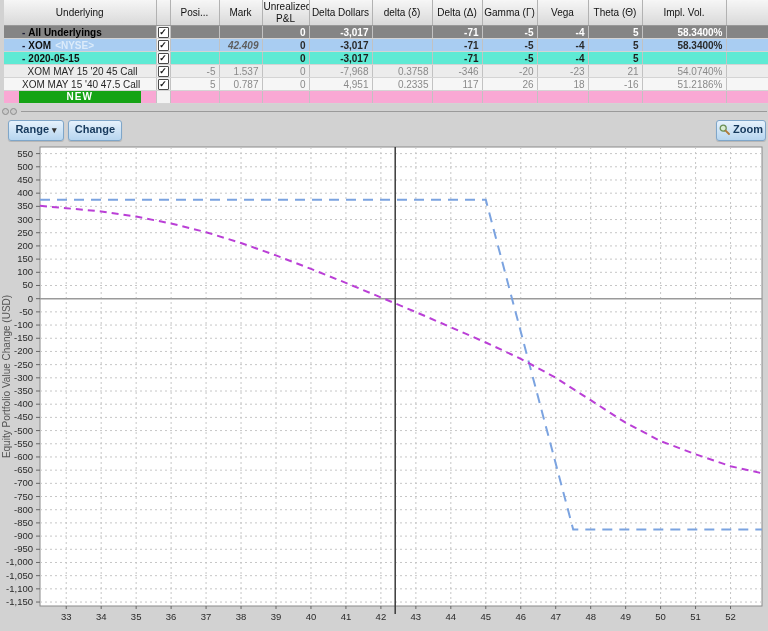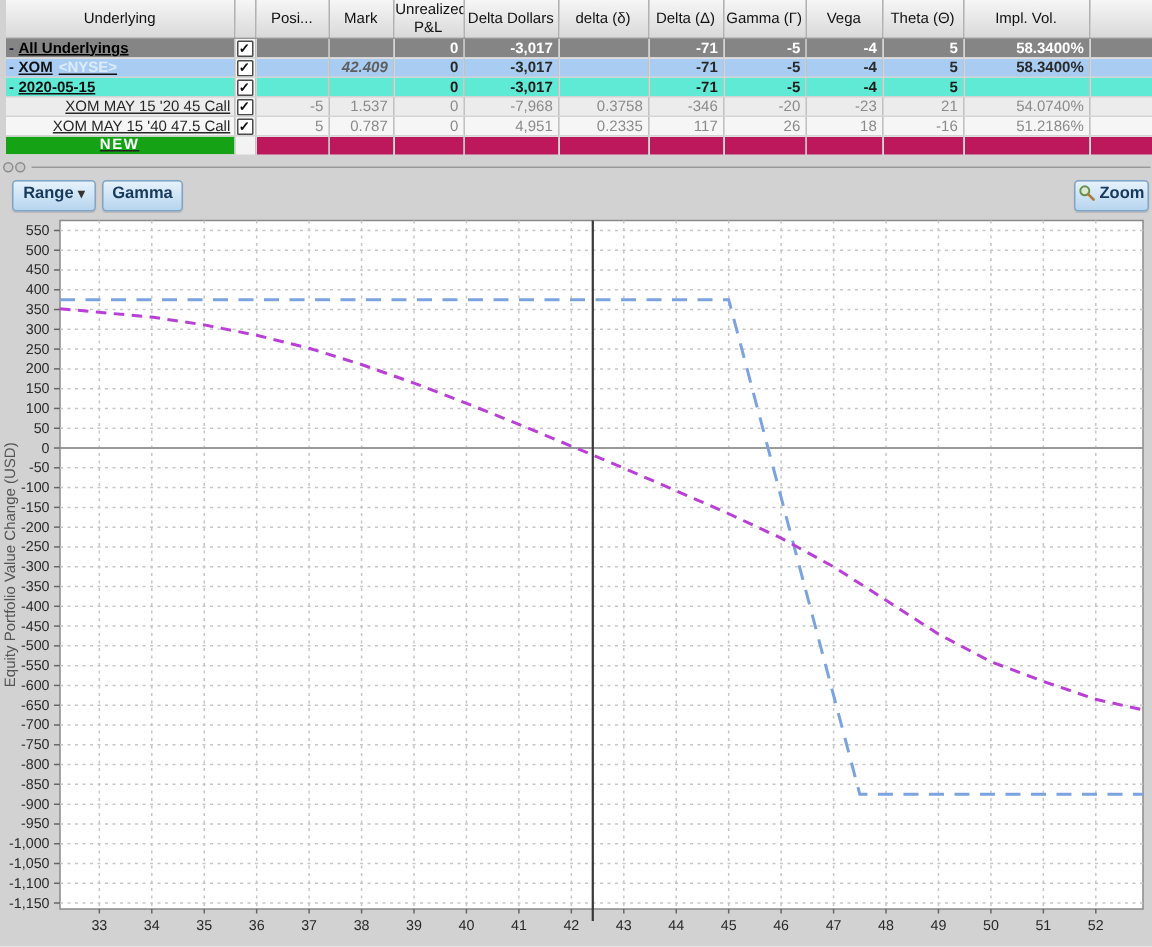--- a/index.html
+++ b/index.html
@@ -21,37 +21,37 @@
     border-right:1px solid #b2b2b2;border-bottom:1px solid #989898;
     font-weight:normal;color:#111;text-align:center;
     line-height:12px;overflow:hidden;white-space:normal;
   }
   #positions td{
     height:12px;padding:0 3px;
     border-right:1px solid #c2c2c2;border-bottom:1px solid #d4d4d4;
     overflow:hidden;white-space:nowrap;
   }
   #positions td.num{text-align:right;}
-  #positions td.c-under{padding:0 2px;text-decoration:underline;}
+  #positions td.c-under{padding:0 18px;}
   tr.t-summary{background:#858585;}
   tr.t-summary td.c-under{color:#000;font-weight:bold;}
   tr.t-summary td.num{color:#fff;font-weight:bold;}
   tr.t-underlying{background:#a9cdf2;}
   tr.t-underlying td.c-under{color:#101010;font-weight:bold;}
   tr.t-underlying td.num{color:#2a2a2a;font-weight:bold;}
   tr.t-underlying td.c-mark{color:#5f5f5f;font-style:italic;}
   tr.t-underlying .suffix{color:#dcebfa;font-weight:bold;padding-left:4px;}
   tr.t-expiry{background:#5eead4;}
   tr.t-expiry td.c-under{color:#101010;font-weight:bold;}
   tr.t-expiry td.num{color:#1d1d1d;font-weight:bold;}
   tr.t-option0{background:#ececec;margin-left:44px;}
   tr.t-option1{background:#f6f6f6;}
   tr.t-option0 td.c-under,tr.t-option1 td.c-under{text-align:right;color:#272727;}
   tr.t-option0 td.num,tr.t-option1 td.num{color:#8a8a8a;}
-  tr.t-new td{background:#be185d;}
+  tr.t-new td{background:#f9a8d4;}
   td.checkcell{background:#f3f3f3 !important;text-align:center;padding:0 !important;}
   .cbx{
     display:inline-block;width:9px;height:9px;margin-top:1px;
     background:#fff;border:1px solid #4a4a4a;border-radius:1px;
     font-size:9px;line-height:8px;color:#111;text-align:center;font-weight:bold;
   }
   .prefix{display:inline-block;font-weight:bold;color:#1a1a33;padding-right:3px;}
   .ind1{padding-left:12px;}
   .ind2{padding-left:26px;}
   .newbox{
@@ -218,21 +218,21 @@
   <span class="dot" style="left:2px"></span>
   <span class="dot" style="left:10px"></span>
   <span class="groove"></span>
 </div>
 
 <div id="toolbar">
   <div class="btn" id="btn-range">
     <span>Range</span><span class="caret"></span>
   </div>
   <div class="btn" id="btn-update">
-    <span>Gamma</span>
+    <span>Change</span>
   </div>
   <div class="btn" id="btn-zoom">
     <svg width="11" height="11" viewBox="0 0 11 11">
       <circle cx="4.2" cy="4.2" r="3" fill="#d9ecd2" stroke="#6b8f55" stroke-width="1.3"></circle>
       <line x1="6.6" y1="6.6" x2="10" y2="10" stroke="#b07a3a" stroke-width="1.8" stroke-linecap="round"></line>
     </svg><span>Zoom</span>
   </div>
 </div>
 
 <svg id="chart" width="768" height="489" viewBox="0 0 768 489">

